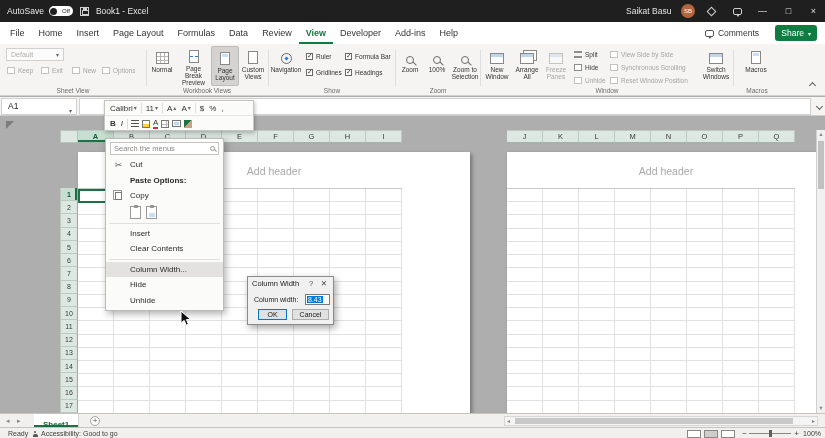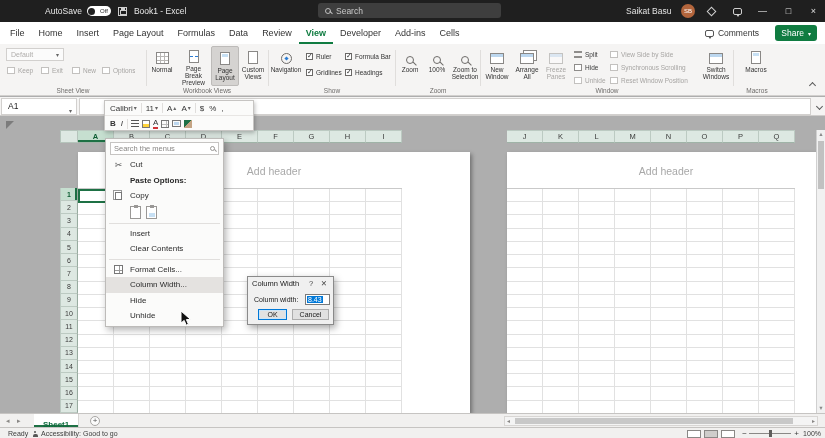--- a/index.html
+++ b/index.html
@@ -1,21 +1,21 @@
 <!DOCTYPE html>
 <html><head>
 <meta charset="utf-8">
 <style>
   *{margin:0;padding:0;box-sizing:border-box;}
   html,body{width:825px;height:438px;}
   body{position:relative;overflow:hidden;background:#aeaeae;font-family:"Liberation Sans",sans-serif;-webkit-font-smoothing:antialiased;}
 
   
   .titlebar{position:absolute;top:0;left:0;right:0;height:22px;background:#1f1f1f;color:#e8e8e8;z-index:5;}
-  .tb-left{position:absolute;left:7px;top:0;height:22px;display:flex;align-items:center;gap:5px;font-size:8.5px;margin-left:38px;}
+  .tb-left{position:absolute;left:7px;top:0;height:22px;display:flex;align-items:center;gap:5px;font-size:8.5px;}
   .toggle{width:24px;height:10px;border-radius:5px;background:#fff;position:relative;display:flex;align-items:center;justify-content:flex-end;padding-right:3px;}
   .toggle .knob{position:absolute;left:1.5px;top:1.5px;width:7px;height:7px;border-radius:50%;background:#1f1f1f;}
   .toggle .st{font-size:6px;color:#1f1f1f;line-height:10px;}
   .floppy{width:9px;height:9px;border:1px solid #cfcfcf;position:relative;margin:0 2px;}
   .floppy:before{content:"";position:absolute;top:0;left:2px;width:4px;height:3px;background:#cfcfcf;}
   .floppy:after{content:"";position:absolute;bottom:0;left:1.5px;width:5px;height:3px;border:1px solid #cfcfcf;}
   .tb-search{position:absolute;left:318px;top:3px;width:183px;height:15px;background:#3e3e3e;border-radius:3px;display:flex;align-items:center;gap:5px;padding:0 7px;font-size:8.5px;color:#c9c9c9;}
   .magw{width:6px;height:6px;border:1.2px solid #bdbdbd;border-radius:50%;position:relative;flex:0 0 auto;}
   .magw:after{content:"";position:absolute;width:4px;height:1.2px;background:#bdbdbd;transform:rotate(45deg);right:-3px;bottom:-1px;}
   .tb-user{position:absolute;left:626px;top:0;height:22px;display:flex;align-items:center;font-size:8.5px;color:#e2e2e2;}
@@ -185,24 +185,20 @@
 <div class="titlebar">
   <div class="tb-left">
     <span>AutoSave</span>
     <span class="toggle">
         <span class="knob"></span>
         <span class="st">Off</span>
       </span>
     <span class="floppy"></span>
     <span>Book1 - Excel</span>
   </div>
-  <div class="tb-search">
-    <span class="magw"></span>
-    <span>Search</span>
-  </div>
   <div class="tb-user">Saikat Basu</div>
   <div class="avatar">SB</div>
   <div class="tb-ico" style="left:700px;">
       <span class="diamond"></span>
     </div>
   <div class="tb-ico" style="left:726px;">
       <span class="bubble"></span>
     </div>
   <div class="winctl" style="left:750px;">—</div>
   <div class="winctl" style="left:776px;">□</div>
@@ -214,21 +210,21 @@
       <div class="mtab">File</div>
       <div class="mtab">Home</div>
       <div class="mtab">Insert</div>
       <div class="mtab">Page Layout</div>
       <div class="mtab">Formulas</div>
       <div class="mtab">Data</div>
       <div class="mtab">Review</div>
       <div class="mtab sel">View</div>
       <div class="mtab">Developer</div>
       <div class="mtab">Add-ins</div>
-      <div class="mtab">Cells</div>
+      <div class="mtab">Help</div>
     </div>
   <div class="mb-comments">
     <span class="bubble dark"></span>
     <span>Comments</span>
   </div>
   <div class="mb-share">
     <span>Share</span>
     <span class="share-arrow">▾</span>
   </div>
 </div>
@@ -528,26 +524,20 @@
     <span class="pico p2"></span>
   </div>
   <div class="ctx-sep"></div>
   <div class="ctx-item">
       <span>Insert</span>
     </div>
   <div class="ctx-item">
       <span>Clear Contents</span>
     </div>
   <div class="ctx-sep"></div>
-  <div class="ctx-item">
-      <span class="cicon">
-        <span class="ic-fmt"></span>
-      </span>
-      <span>Format Cells...</span>
-    </div>
   <div class="ctx-item hl">
       <span>Column Width...</span>
     </div>
   <div class="ctx-item">
       <span>Hide</span>
     </div>
   <div class="ctx-item">
       <span>Unhide</span>
     </div>
 </div>

